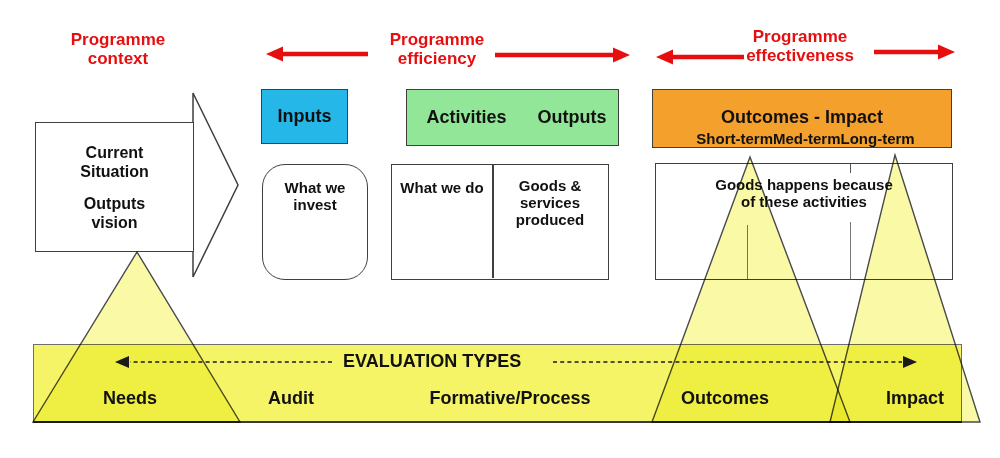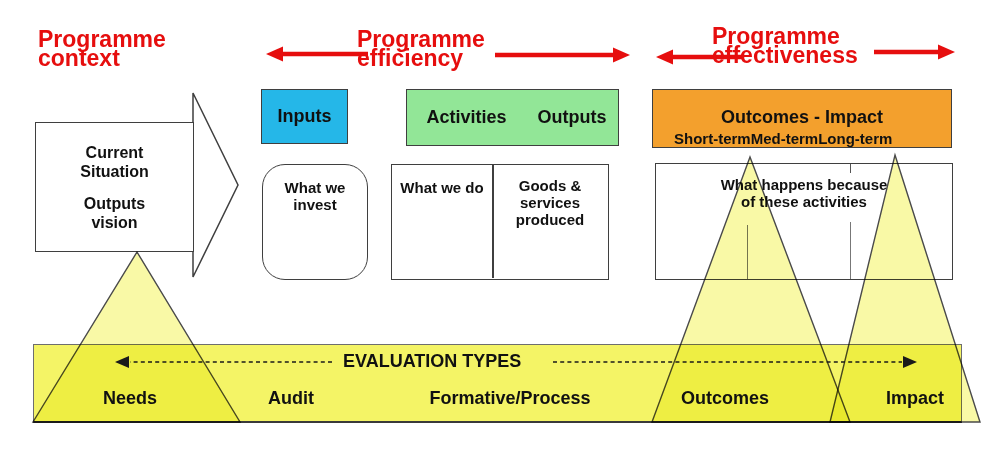--- a/index.html
+++ b/index.html
@@ -4,34 +4,34 @@
 <style>
   html,body{margin:0;padding:0;background:#fff;}
   #canvas{
     position:relative;width:1000px;height:458px;background:#fff;overflow:hidden;
     font-family:"Liberation Sans",sans-serif;font-weight:bold;color:#111;
   }
   .abs{position:absolute;}
   .layer{position:absolute;left:0;top:0;width:1000px;height:458px;pointer-events:none;}
 
   
-  .red-label{color:var(--red);font-size:23px;line-height:19px;white-space:nowrap;}
+  .red-label{color:var(--red);font-size:17px;line-height:19px;text-align:center;white-space:nowrap;}
   .red-line{display:block;}
   .red-stroke{stroke:var(--red);stroke-width:4.6;}
   .red-head{fill:var(--red);}
 
   
   .hdr{border:1.5px solid var(--line-dark);box-sizing:border-box;display:flex;align-items:center;}
   .hdr-inputs{left:261px;top:89px;width:87px;height:55px;background:var(--cyan);justify-content:center;font-size:18px;}
   .hdr-actout{left:406px;top:89px;width:213px;height:57px;background:var(--green);font-size:18px;}
   .hdr-actout .cellA{width:120px;text-align:center;}
   .hdr-actout .cellB{width:93px;text-align:center;}
   .hdr-outcomes{left:652px;top:89px;width:300px;height:59px;background:var(--orange);flex-direction:column;justify-content:center;}
   .hdr-outcomes .line1{font-size:18px;text-align:center;margin-top:17px;}
-  .hdr-outcomes .line2{display:flex;width:100%;box-sizing:border-box;justify-content:flex-start;
+  .hdr-outcomes .line2{display:flex;width:100%;box-sizing:border-box;justify-content:center;
       padding:2px 14px 0 21px;font-size:15px;}
 
   
   .desc{border:1.5px solid var(--line-dark);box-sizing:border-box;background:#fff;
         font-size:15px;line-height:17px;text-align:center;}
   .desc-invest{left:262px;top:164px;width:106px;height:116px;padding-top:14px;border-radius:23px;}
   .desc-actout{left:391px;top:164px;width:218px;height:116px;display:flex;}
   .desc-actout .cell1{width:100px;padding-top:14px;}
   .desc-actout .cell2{width:116px;padding-top:12px;}
   .vdivider{position:absolute;left:100px;top:0;width:1.5px;height:113px;background:var(--line-dark);}
@@ -125,21 +125,21 @@
 
   <div class="abs desc desc-invest">
     <span>What we invest</span>
   </div>
   <div class="abs desc desc-actout">
     <div class="cell1">What we do</div>
     <div class="cell2">Goods &amp; services produced</div>
     <div class="vdivider"></div>
   </div>
   <div class="abs desc desc-happens">
-    <span style="display:block">What happens because</span>
+    <span style="display:block">Goods happens because</span>
     <span style="display:block">of these activities</span>
     <div class="tick-top"></div>
     <div class="tick-a"></div>
     <div class="tick-b"></div>
   </div>
 
   <div class="abs band"></div>
 
   <svg class="layer" viewBox="0 0 1000 458">
     <polygon class="tri" points="137,252 240,422 33,422"></polygon>

